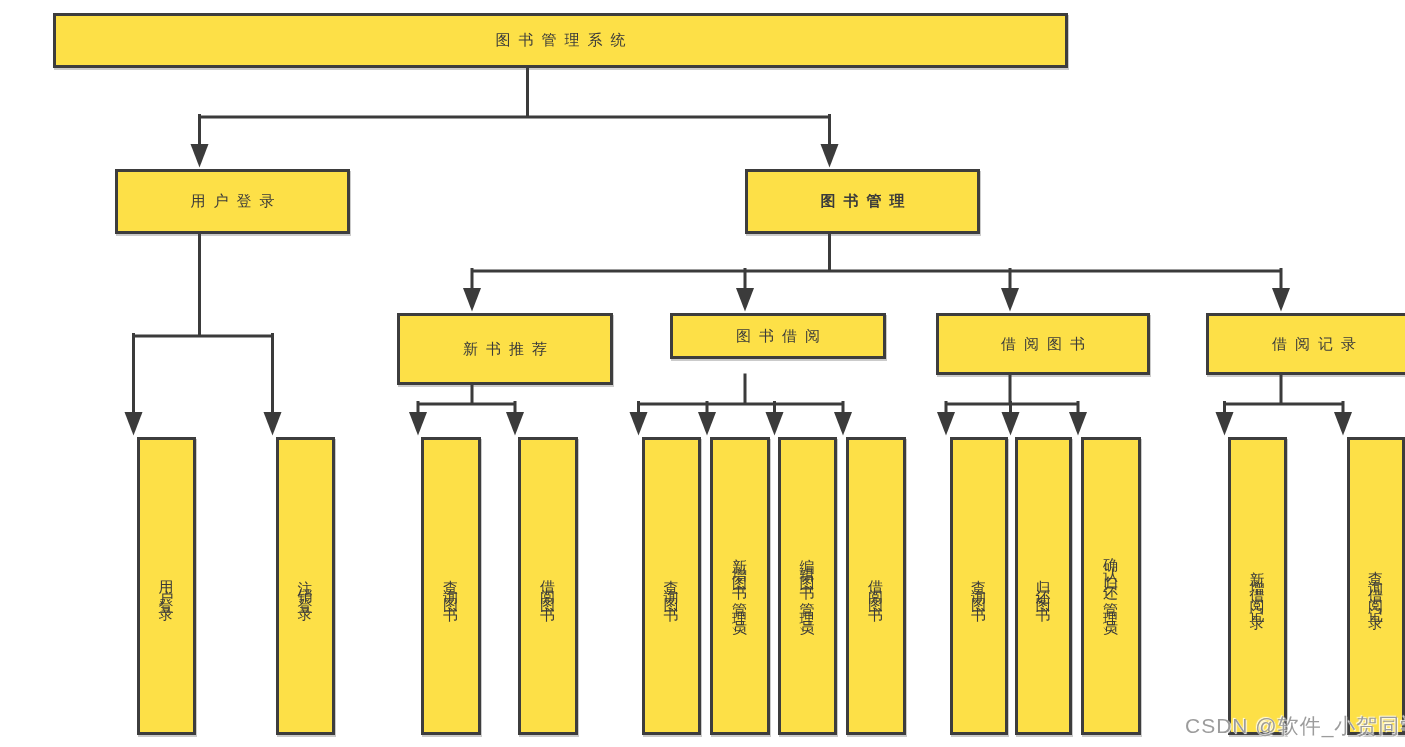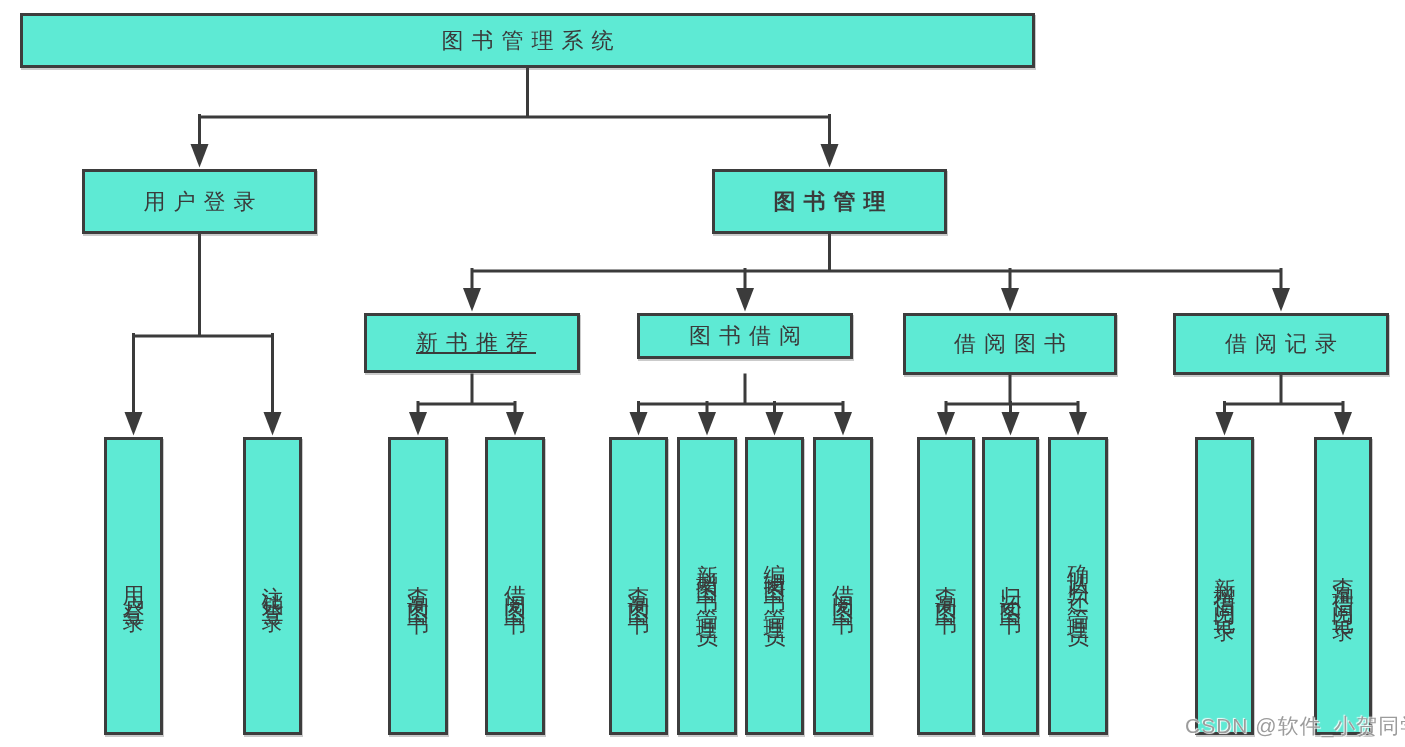--- a/index.html
+++ b/index.html
@@ -20,28 +20,29 @@
     left: 0;
     top: 0;
     width: 1405px;
     height: 747px;
     z-index: 1;
   }
   .box {
     position: absolute;
     box-sizing: border-box;
     border: 3px solid #3d3d3d;
-    background: #5eead4;
+    background: #fde047;
     color: #3a3a3a;
     display: flex;
     align-items: center;
     justify-content: center;
-    font-size: 22px;
+    font-size: 15px;
     z-index: 2;
     box-shadow: 1px 2px 0 rgba(70,70,70,0.28);
+    margin-left: 33px;
   }
   .box.h {
     letter-spacing: 8px;
     text-indent: 8px;
     white-space: nowrap;
   }
   .box.v {
     writing-mode: vertical-rl;
     text-orientation: mixed;
     letter-spacing: 9px;
@@ -109,21 +110,21 @@
       <polygon points="1215.5,412 1233.5,412 1224.5,435.5"></polygon>
       <polygon points="1334,412 1352,412 1343,435.5"></polygon>
     </g>
   </svg>
 
   <div class="box h" style="left:20px; top:13px; width:1015px; height:55px;">图书管理系统</div>
 
   <div class="box h" style="left:82px; top:169px; width:235px; height:65px;">用户登录</div>
   <div class="box h" style="left:712px; top:169px; width:235px; height:65px;font-weight:bold;">图书管理</div>
 
-  <div class="box h" style="left:364px; top:313px; width:216px; height:60px;text-decoration:underline;">新书推荐</div>
+  <div class="box h" style="left:364px; top:313px; width:216px; height:72px;">新书推荐</div>
   <div class="box h" style="left:637px; top:313px; width:216px; height:46px;">图书借阅</div>
   <div class="box h" style="left:903px; top:313px; width:214px; height:62px;">借阅图书</div>
   <div class="box h" style="left:1173px; top:313px; width:216px; height:62px;">借阅记录</div>
 
   <div class="box v" style="left:104px; top:437px; width:59px; height:298px;">用户登录</div>
   <div class="box v" style="left:243px; top:437px; width:59px; height:298px;">注销登录</div>
 
   <div class="box v" style="left:388px; top:437px; width:60px; height:298px;">查询图书</div>
   <div class="box v" style="left:485px; top:437px; width:60px; height:298px;">借阅图书</div>
 

